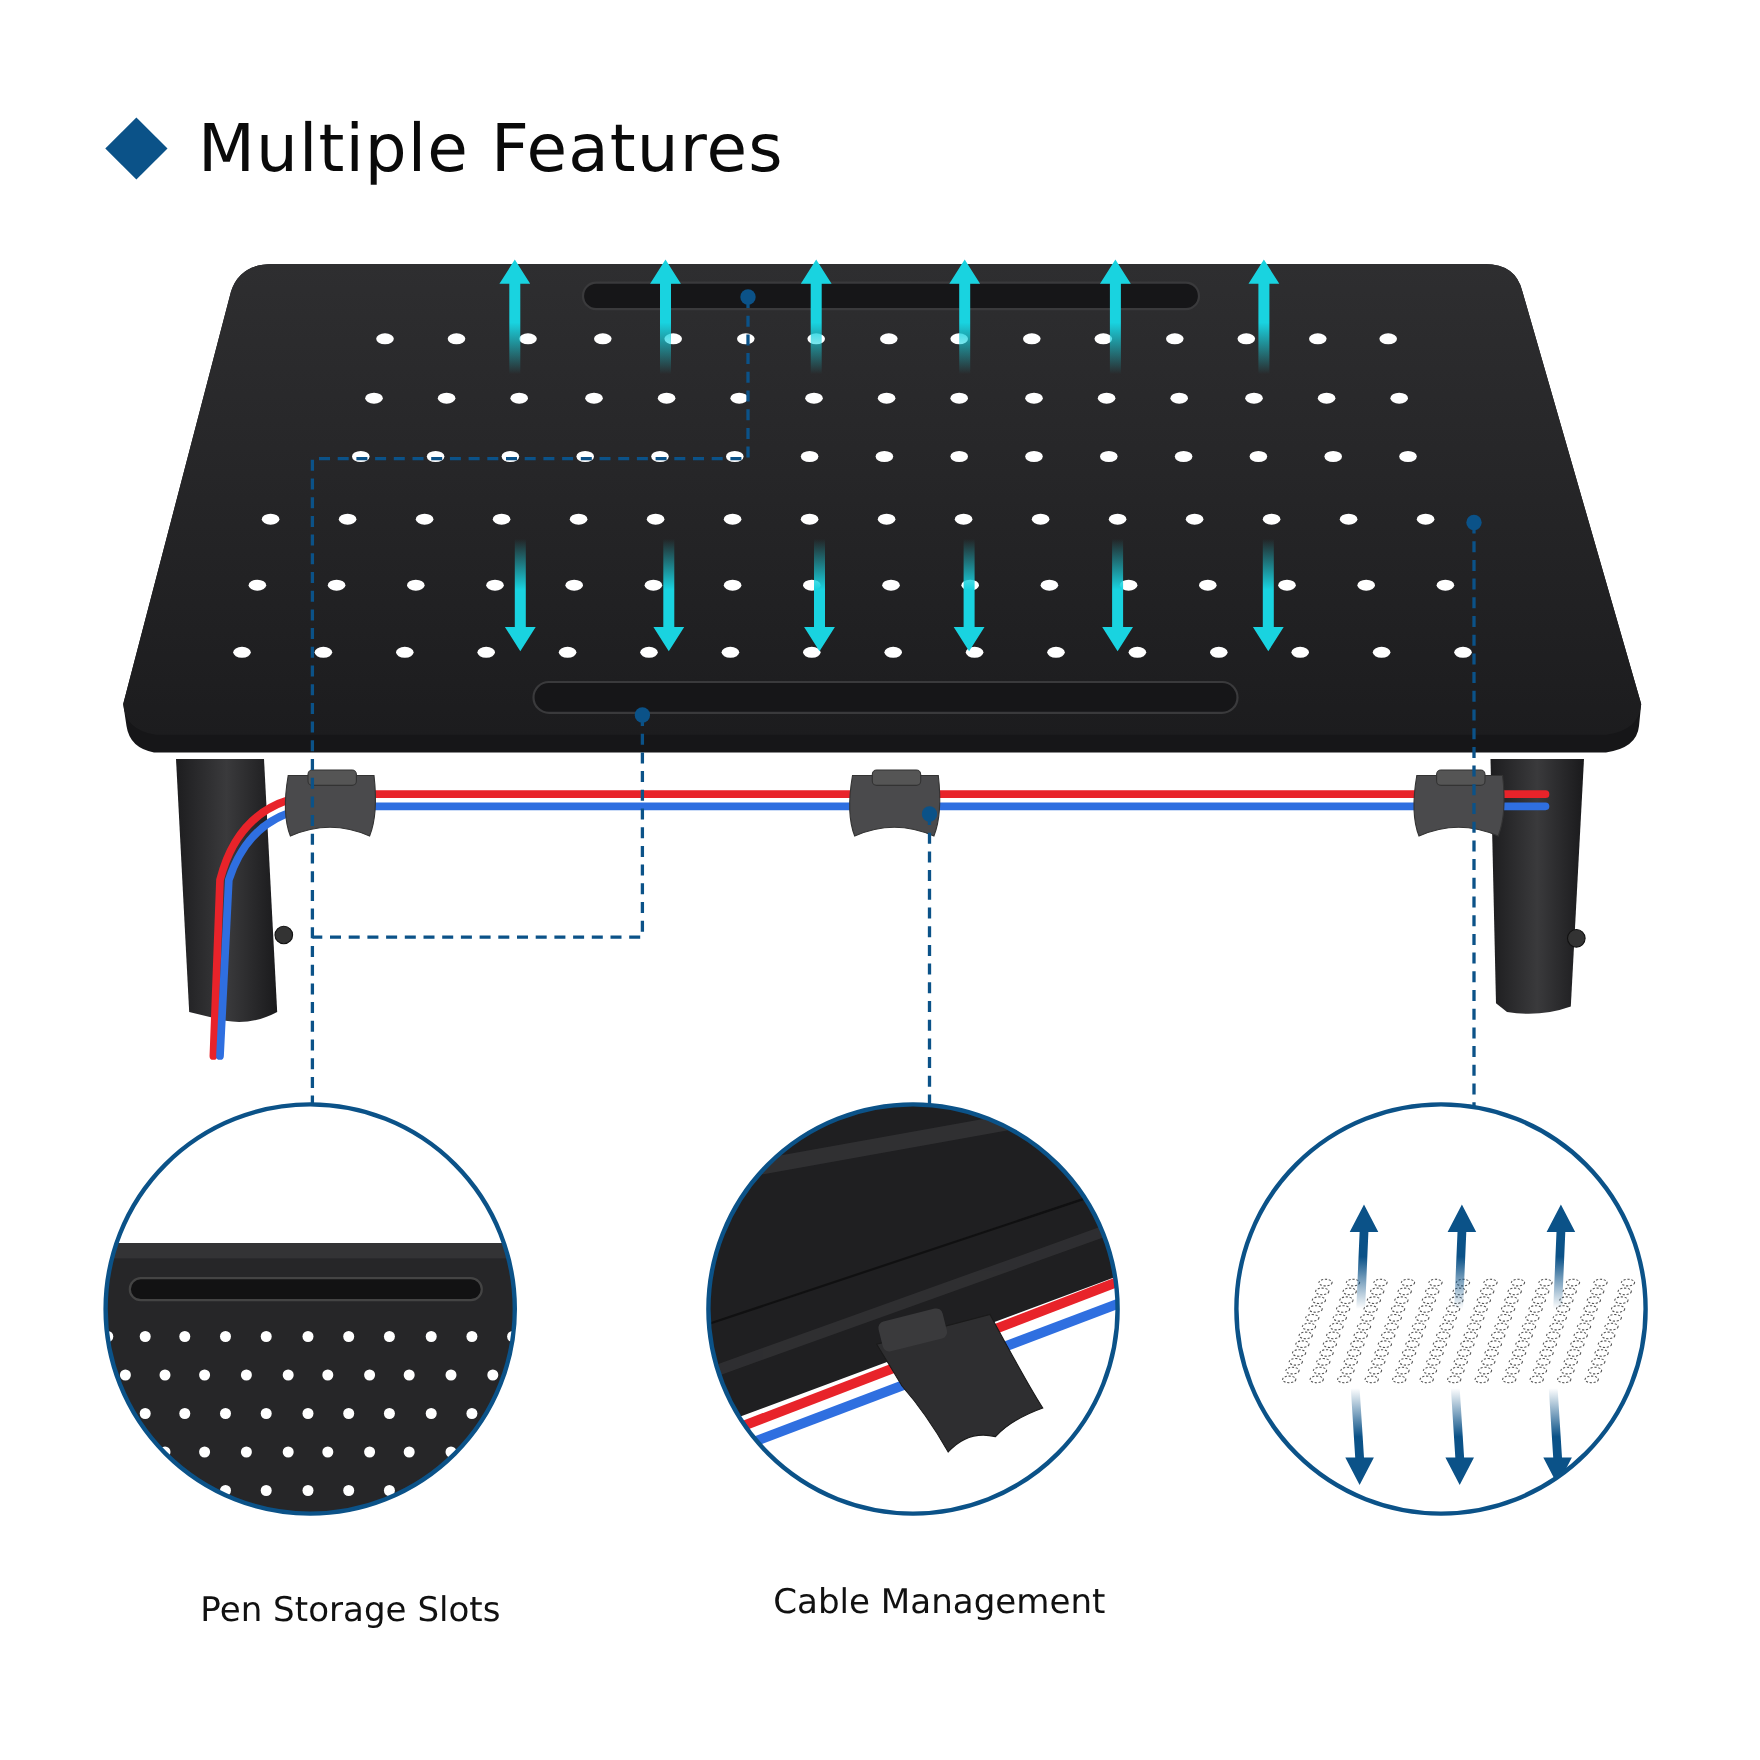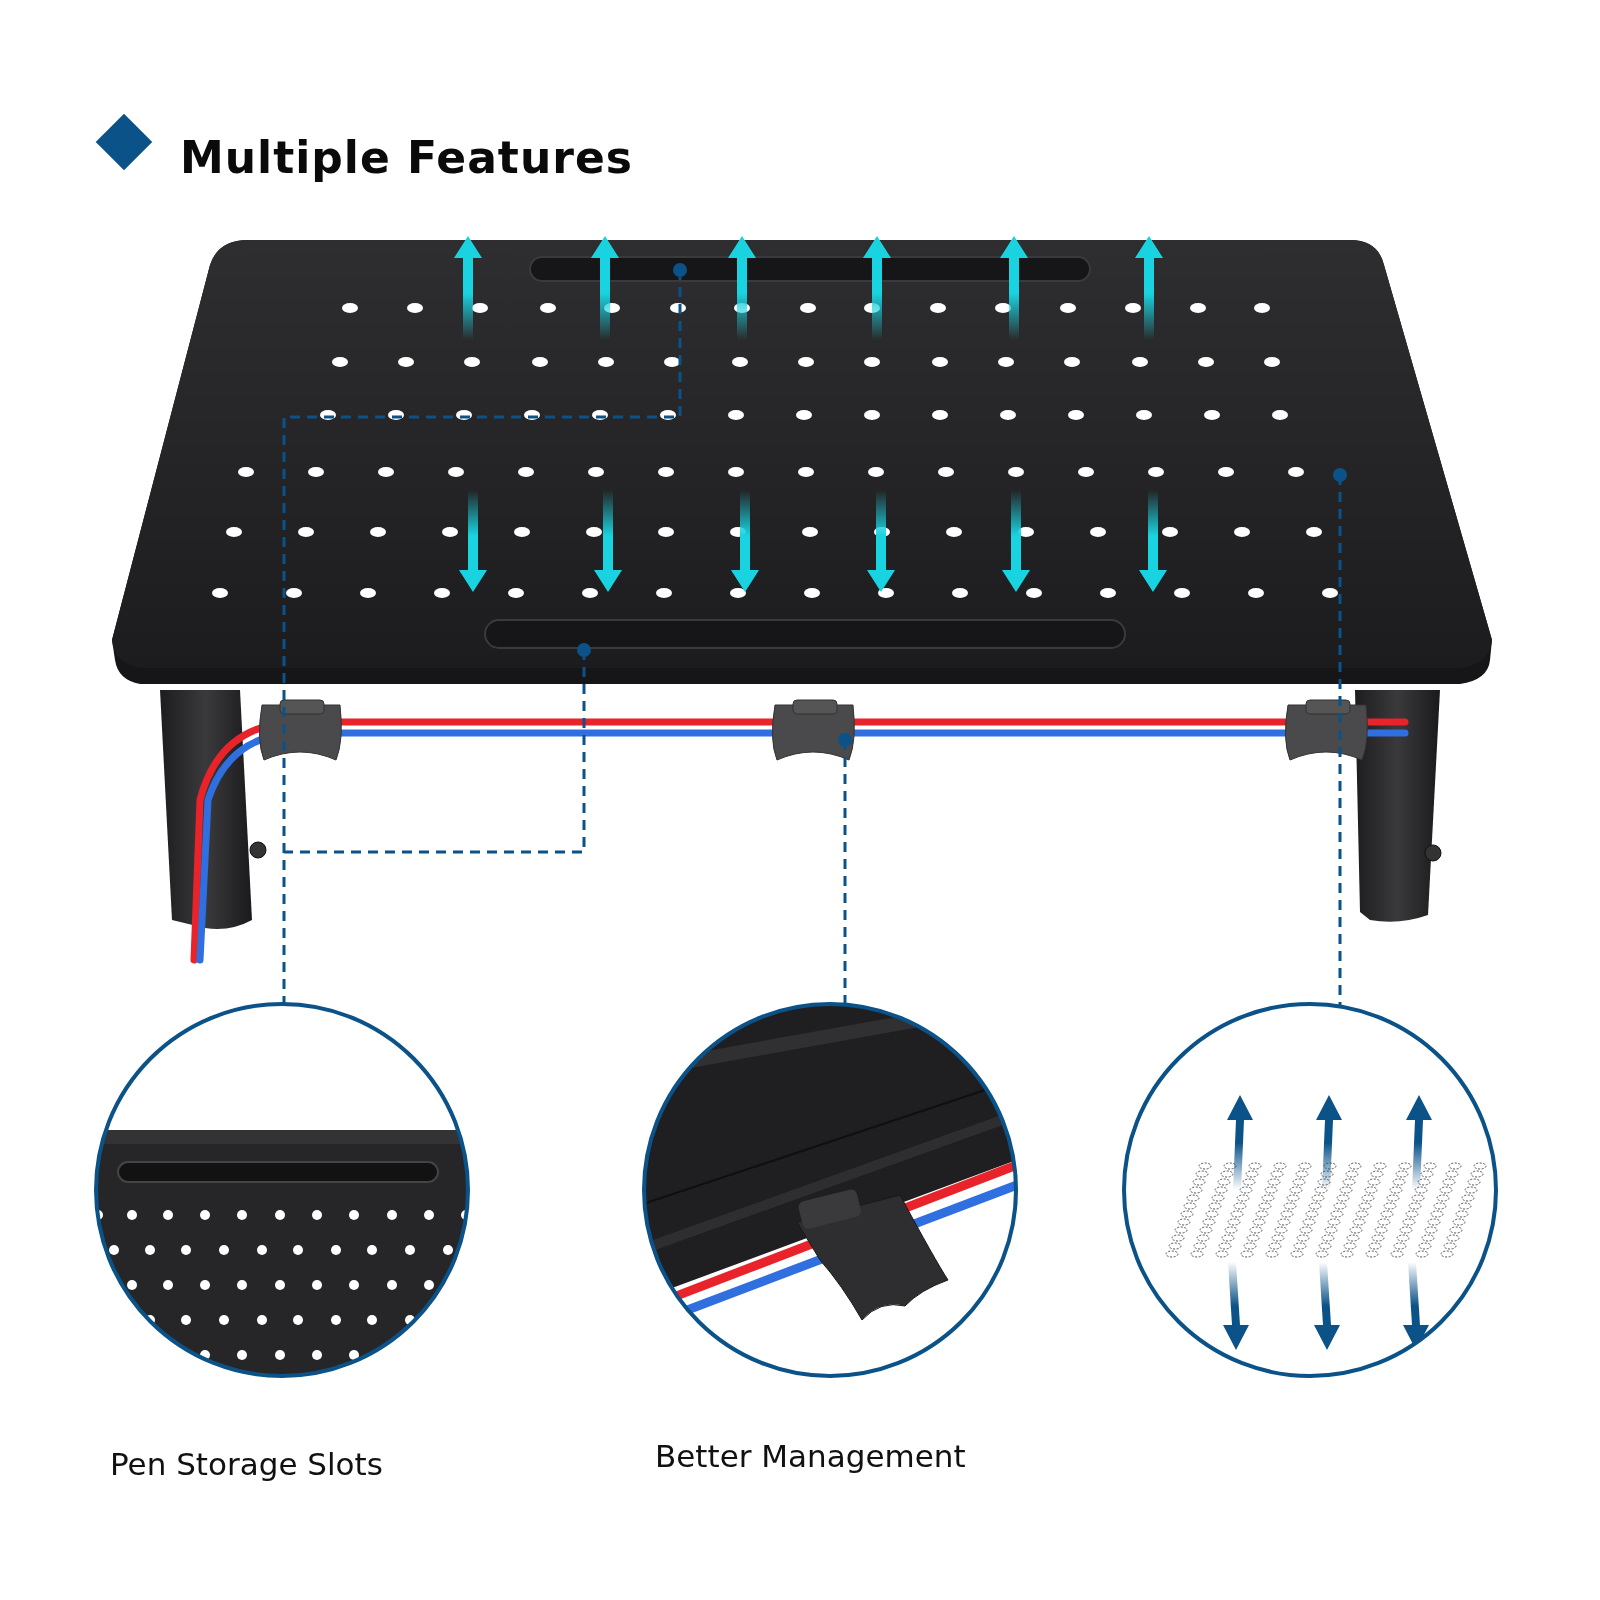--- a/index.html
+++ b/index.html
@@ -1,21 +1,21 @@
 <!DOCTYPE html>
 <html><head>
 <meta charset="utf-8">
 <style>
   html,body{margin:0;padding:0;background:#ffffff;}
   body{width:1600px;height:1600px;position:relative;overflow:hidden;font-family:"DejaVu Sans",sans-serif;}
   .header{position:absolute;left:96px;top:100px;display:flex;align-items:center;}
   .diamond{width:40px;height:40px;background:#0b5288;transform:rotate(45deg);margin:0 36px 0 8px;}
-  .title{font-family:"DejaVu Sans",sans-serif;font-weight:bold;font-size:44px;color:#0a0a0a;letter-spacing:1px;margin-top:32px;}
+  .title{font-family:"DejaVu Sans",sans-serif;font-weight:normal;font-size:60px;color:#0a0a0a;letter-spacing:1px;}
   svg.main{position:absolute;left:0;top:0;}
-  .label{position:absolute;font-family:"DejaVu Sans",sans-serif;font-size:31px;color:#111;text-align:left;line-height:48px;}
+  .label{position:absolute;font-family:"DejaVu Sans",sans-serif;font-size:31px;color:#111;text-align:right;line-height:48px;}
 </style>
 </head>
 <body>
 
 <div class="header">
   <div class="diamond"></div>
   <div class="title">Multiple Features</div>
 </div>
 
 <svg class="main" width="1600" height="1600" viewBox="0 0 1600 1600">
@@ -337,15 +337,15 @@
     <g fill="url(#downBlue)">
       <path d="M1228 1262 L1236 1262 L1240 1325 L1249 1325 L1236 1350 L1223 1325 L1232 1325 Z"></path>
       <path d="M1319 1262 L1327 1262 L1331 1325 L1340 1325 L1327 1350 L1314 1325 L1323 1325 Z"></path>
       <path d="M1408 1262 L1416 1262 L1420 1325 L1429 1325 L1416 1350 L1403 1325 L1412 1325 Z"></path>
     </g>
   </g>
   <circle cx="1310" cy="1190" r="186" fill="none" stroke="#0b5288" stroke-width="4"></circle>
 </svg>
 
 <div class="label" style="left:110px;top:1440px;width:345px;">Pen Storage Slots</div>
-<div class="label" style="left:655px;top:1432px;width:350px;">Better Management</div>
+<div class="label" style="left:655px;top:1432px;width:350px;">Cable Management</div>
 <div class="label" style="left:1135px;top:1440px;width:360px;">
 </div>
 
 </body></html>

